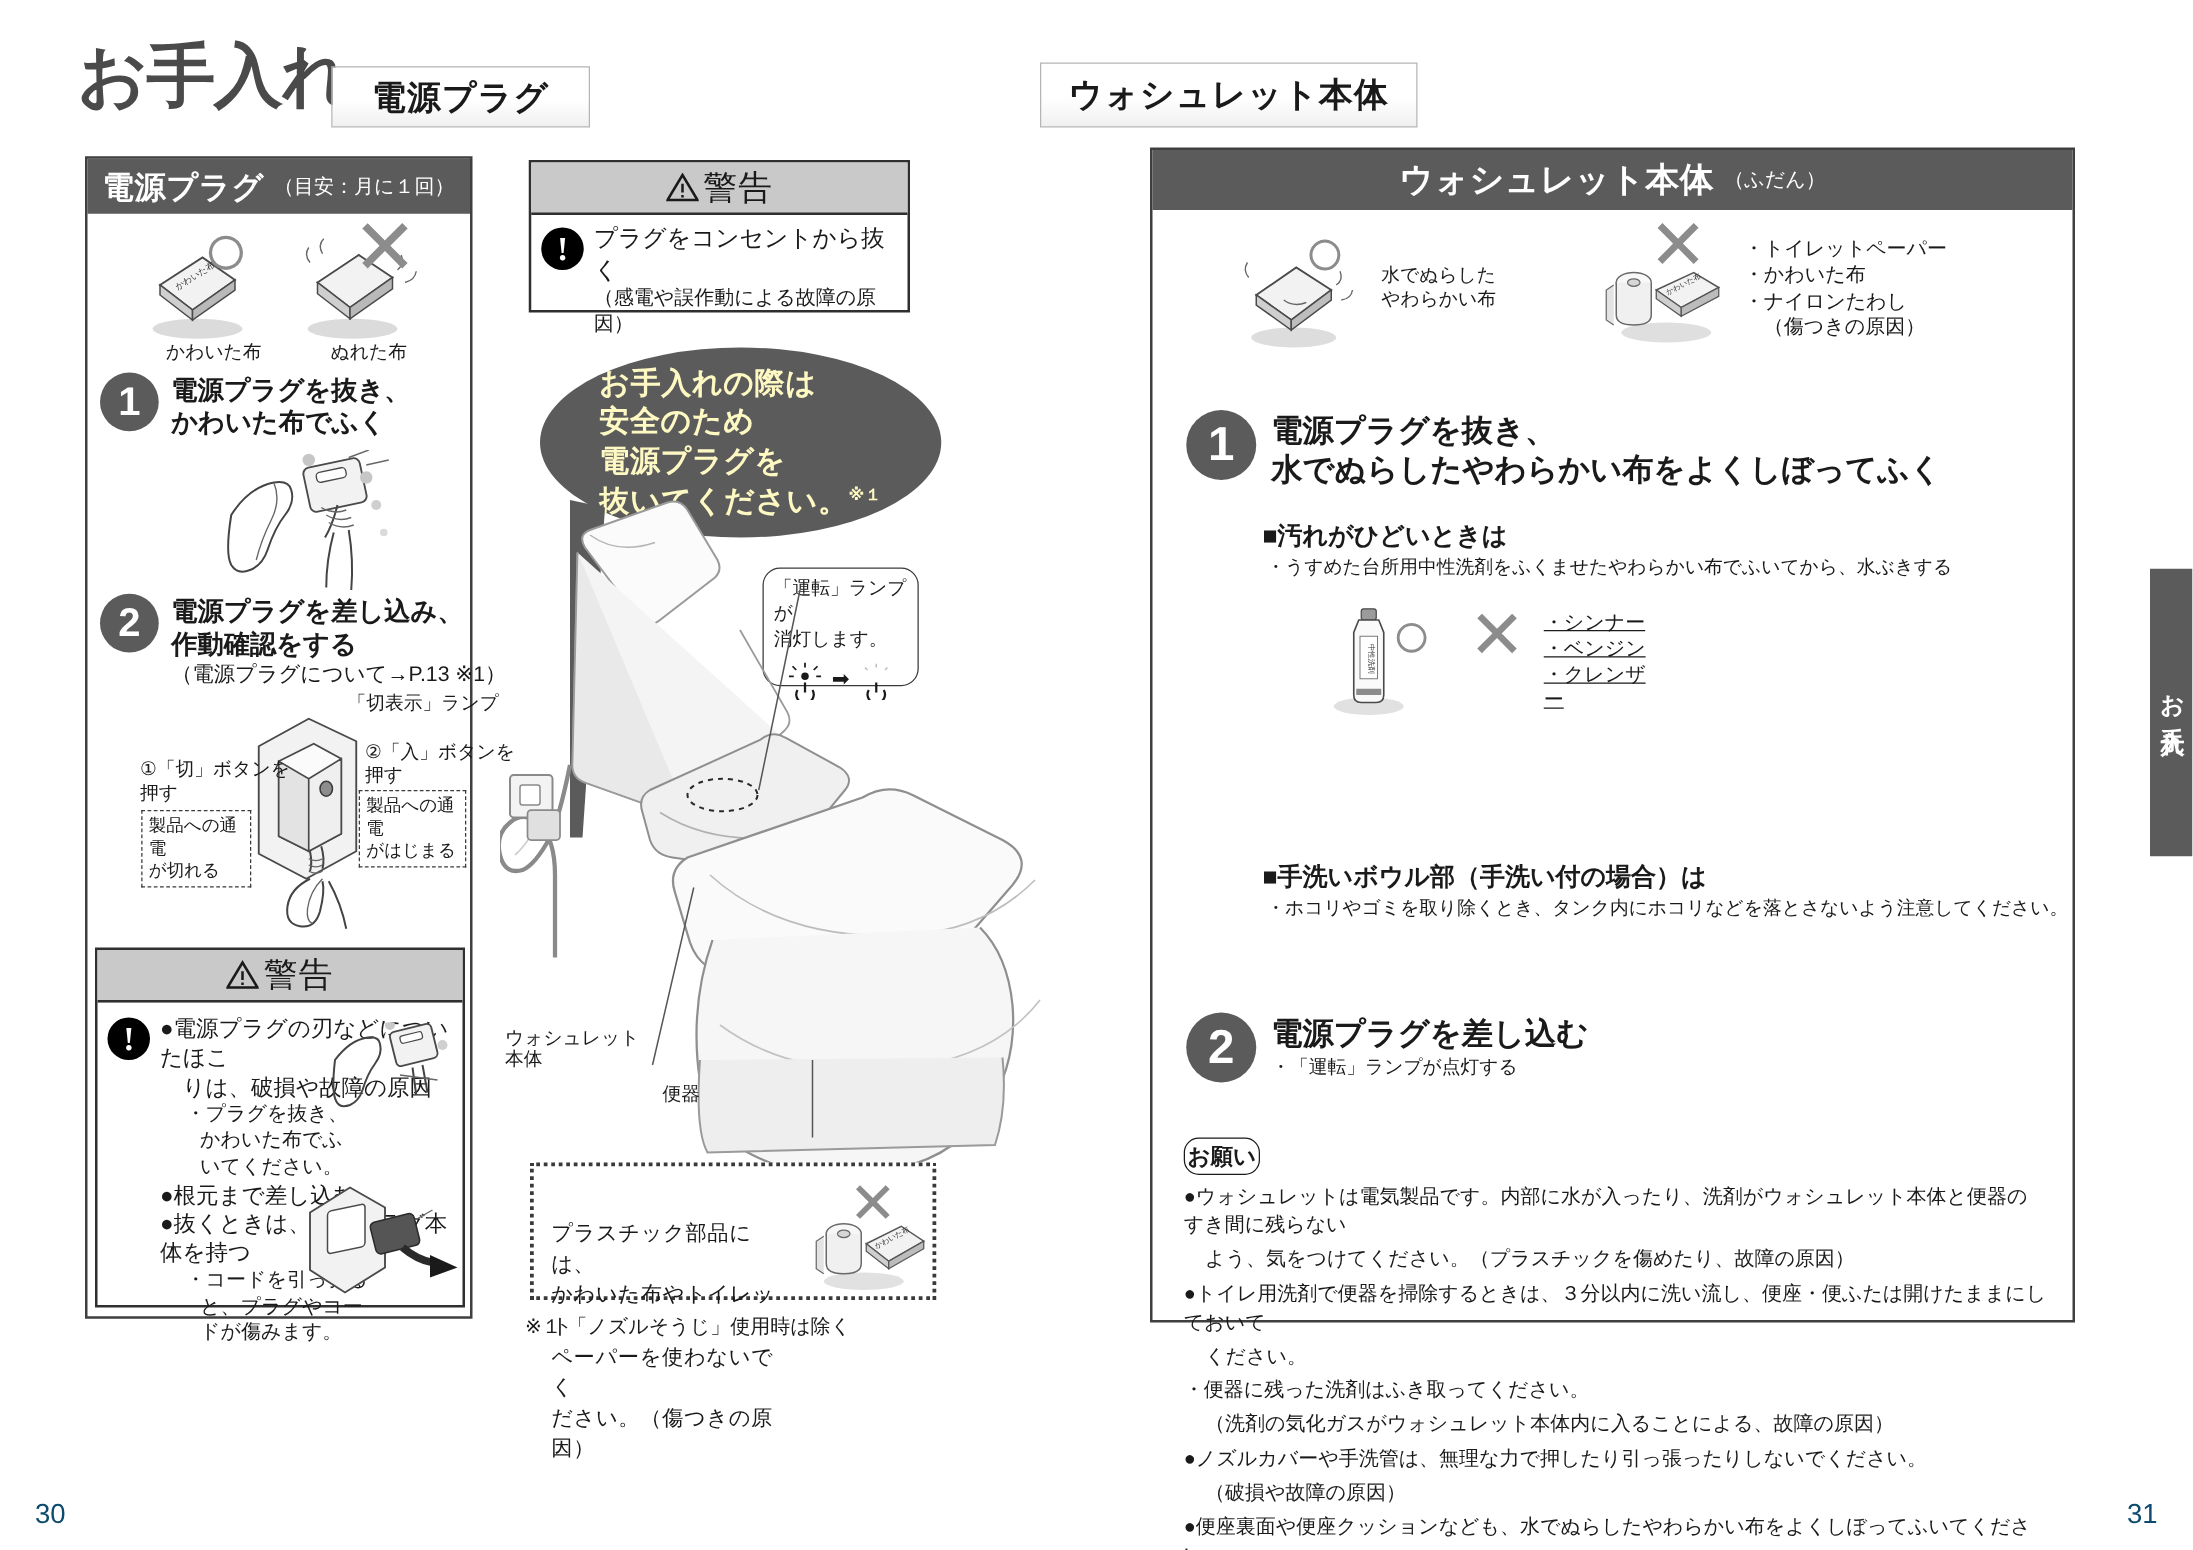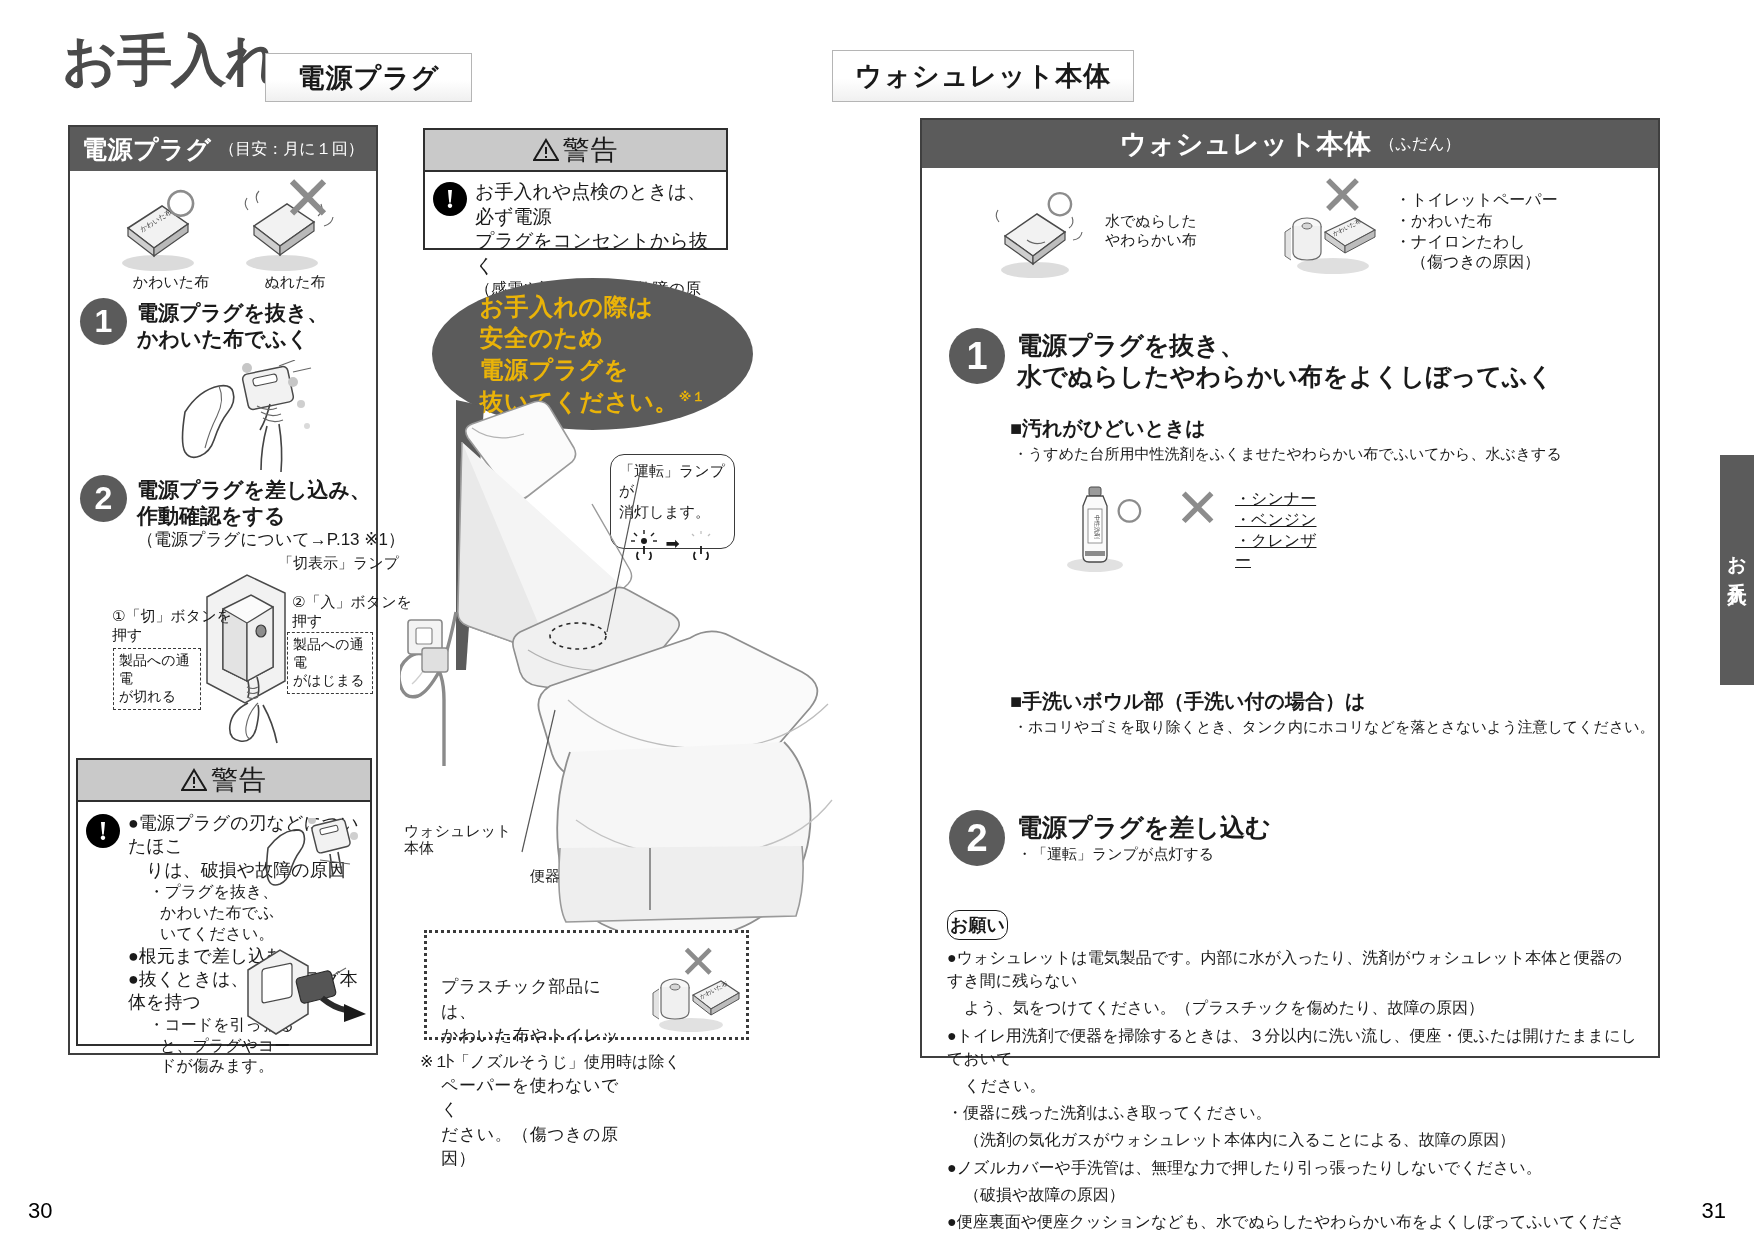--- a/index.html
+++ b/index.html
@@ -146,21 +146,21 @@
     margin-top: 2px;
     font-family: "Liberation Serif", serif;
   }
   .warn-lines { font-size: 19px; line-height: 1.3; }
   .warn-lines .small { font-size: 16px; }
 
   
   .bubble {
     position: absolute;
     background: #5b5b5b;
-    color: #eab308;
+    color: #fef9c3;
     border-radius: 50%;
     display: flex;
     align-items: center;
     justify-content: center;
     text-align: left;
     font-size: 24px;
     font-weight: bold;
     line-height: 1.32;
     letter-spacing: 0.5px;
   }
@@ -250,21 +250,21 @@
     display: flex;
     align-items: center;
     justify-content: center;
     letter-spacing: 3px;
   }
 
   .pagenum {
     position: absolute;
     bottom: 16px;
     font-size: 22px;
-    color: #000000;
+    color: #0c4a6e;
   }
   .pagenum.left { left: 28px; }
   .pagenum.right { right: 28px; }
 
   svg { display: block; }
 </style>
 </head>
 <body>
 
 <div class="page page-left">
@@ -437,21 +437,20 @@
       <svg class="warn-tri" width="26" height="24" viewBox="0 0 26 24">
         <polygon points="13,2 25,22 1,22" fill="none" stroke="#1a1a1a" stroke-width="2"></polygon>
         <rect x="12" y="9" width="2" height="7" fill="#1a1a1a"></rect>
         <rect x="12" y="18" width="2" height="2" fill="#1a1a1a"></rect>
       </svg>
       <span>警告</span>
     </div>
     <div class="warnbox-body">
       <div class="excl">!</div>
       <div class="warn-lines">
-        <div>お手入れや点検のときは、必ず電源</div>
         <div>プラグをコンセントから抜く</div>
         <div class="small">（感電や誤作動による故障の原因）</div>
       </div>
     </div>
   </div>
 
   <div class="bubble" style="left:432px;top:278px;width:265px;height:152px;padding:0 28px;">
     <div>
       <div>お手入れの際は</div>
       <div>安全のため</div>

